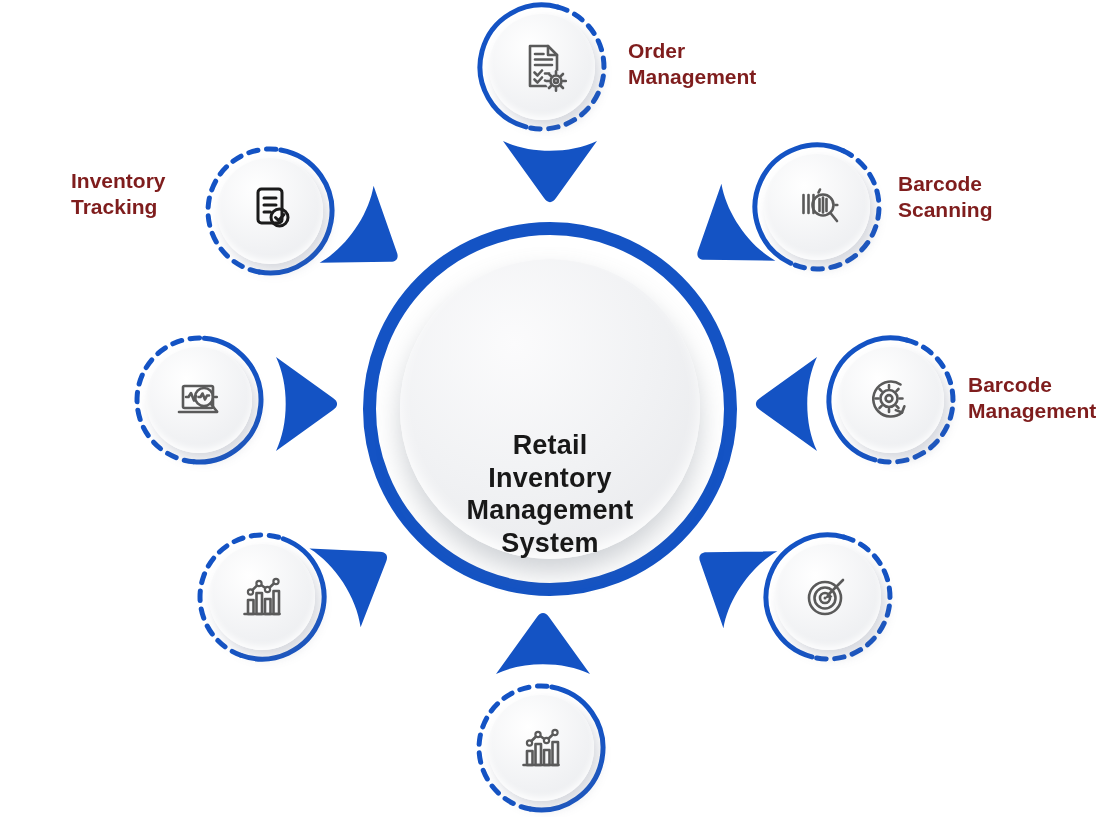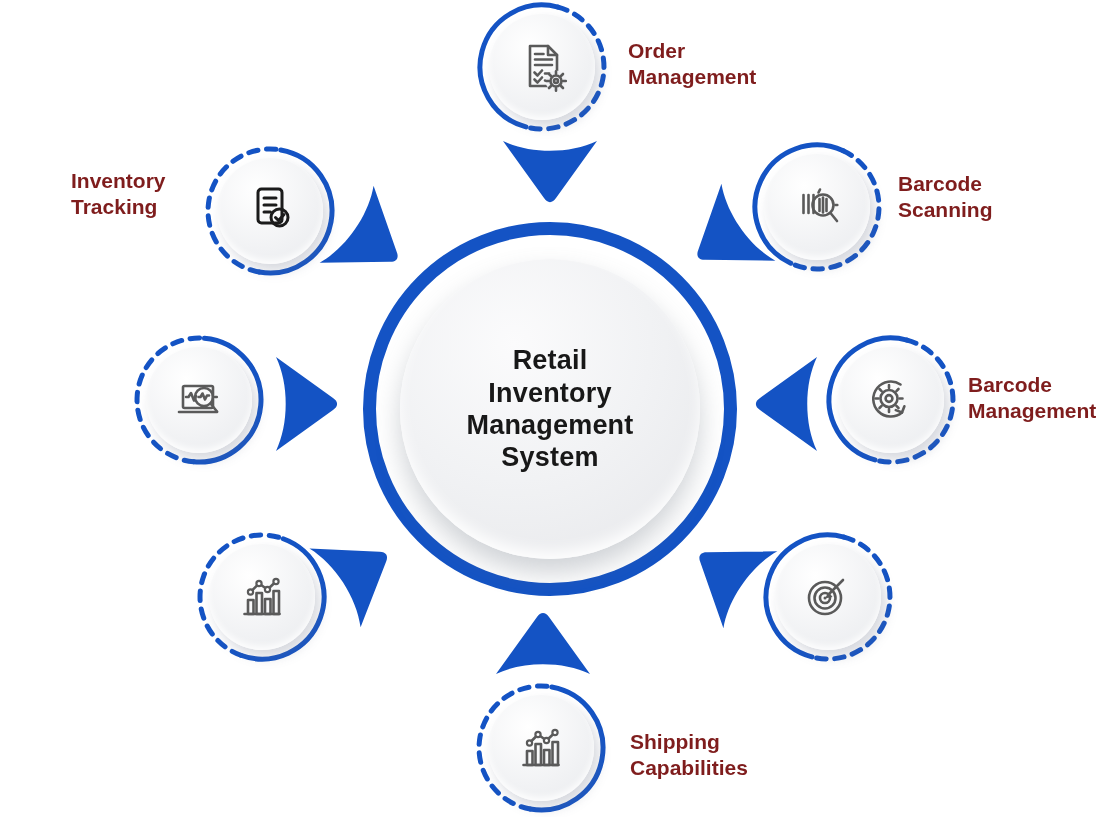--- a/index.html
+++ b/index.html
@@ -11,21 +11,21 @@
   
   .hub {
     position:absolute; left:363px; top:222px; width:374px; height:374px;
     border-radius:50%; border:13px solid #1453c4; background:#ffffff;
     display:flex; align-items:center; justify-content:center;
   }
   .hub-inner {
     width:300px; height:300px; border-radius:50%;
     background:radial-gradient(circle at 38% 28%, #fbfbfc 0%, #f1f2f4 48%, #e6e7ea 100%);
     box-shadow:0 14px 26px rgba(96,105,120,0.30), inset 0 -8px 14px rgba(255,255,255,0.9);
-    display:flex; align-items:center; justify-content:center;
+    display:flex; align-items:flex-end; justify-content:center;
   }
   .hub-title {
     white-space:pre-line; text-align:center; font-size:27px; line-height:1.2;
     font-weight:700; color:#181818; letter-spacing:0.2px;
   }
   
   .node { position:absolute; width:134px; height:134px; }
   .ring { position:absolute; left:0; top:0; width:134px; height:134px; }
   .ring path { fill:none; stroke:#1453c4; stroke-width:5; stroke-linecap:round; }
   .ring .dashed { stroke-dasharray:9.5 8.5; }
@@ -189,22 +189,20 @@
         <path class="st" stroke-width="2.2" d="M18.5 25 L27 16.5 L35.5 22.5 L44 14.5"></path>
         <g stroke="#5a5a5a" stroke-width="2.2" fill="#ffffff">
           <circle cx="18.5" cy="25" r="2.6"></circle>
             <circle cx="27" cy="16.5" r="2.6"></circle>
           <circle cx="35.5" cy="22.5" r="2.6"></circle>
             <circle cx="44" cy="14.5" r="2.6"></circle>
         </g>
       </svg>
     </div>
   </div>
-  <div class="node-label" style="left:630px;top:729px">Shipping
-Capabilities</div>
 
   <div class="node" style="left:195px;top:530px">
     <svg class="ring" style="transform:rotate(200deg)" viewBox="0 0 134 134">
       <path class="solid" d="M67 5 A62 62 0 0 0 67 129"></path>
       <path class="dashed" d="M67 5 A62 62 0 0 1 67 129"></path>
     </svg>
     <div class="node-inner">
       <svg class="node-icon" viewBox="0 0 60 60">
         <path class="st" stroke-width="2.4" d="M12.5 47 H47.5"></path>
         <g class="st" stroke-width="2.4" fill="none">

